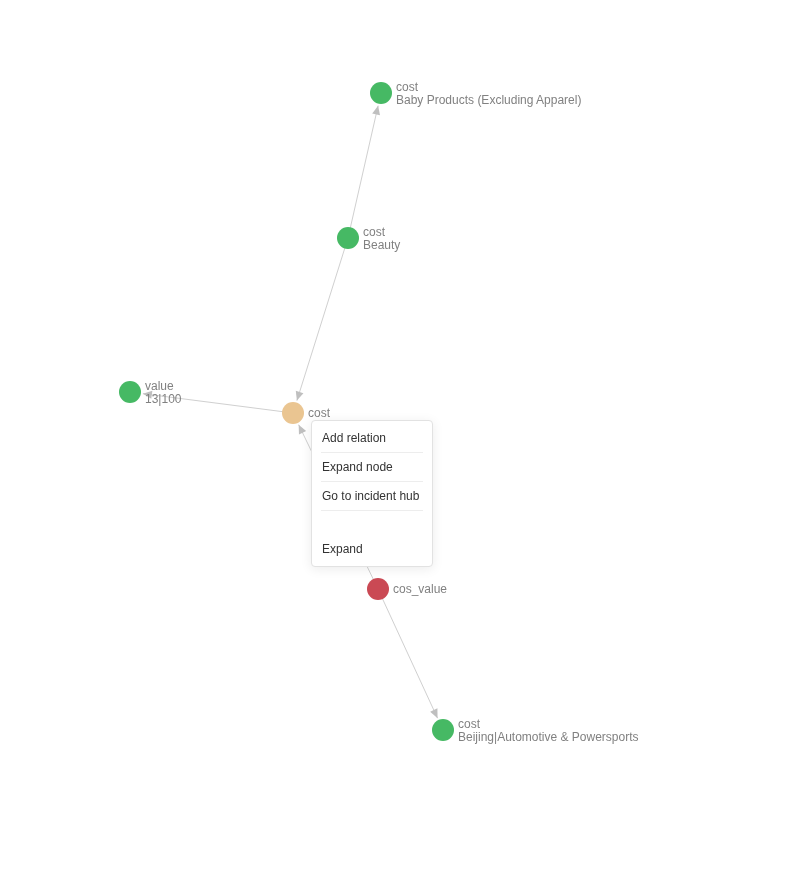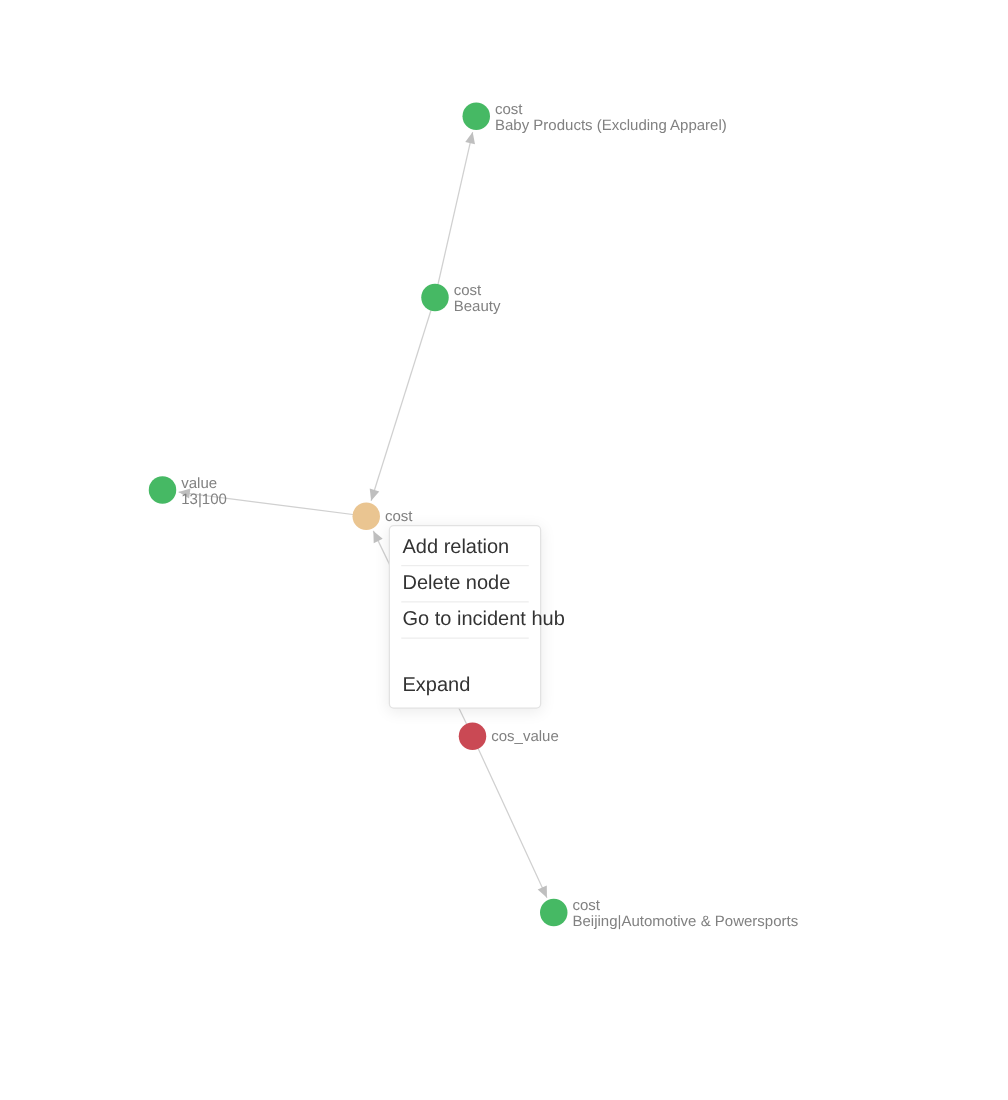--- a/index.html
+++ b/index.html
@@ -29,21 +29,21 @@
     box-sizing: border-box;
     background: #ffffff;
     border: 1px solid #e2e2e2;
     border-radius: 4px;
     box-shadow: 0 2px 12px rgba(0,0,0,0.08);
     padding: 3px 0;
   }
   .menu-item {
     margin: 0 9px;
     padding: 8px 1px;
-    font-size: 16px;
+    font-size: 12px;
     line-height: 12px;
     color: #333333;
     border-bottom: 1px solid #ededed;
     white-space: nowrap;
     cursor: pointer;
   }
   .menu-item:last-child {
     border-bottom: none;
     margin-top: 24px;
   }
@@ -75,17 +75,17 @@
       <circle cx="293" cy="413" r="11" fill="#eac591"></circle>
       <text x="308" y="417" fill="#818181" font-size="12">cost</text>
       <circle cx="378" cy="589" r="11" fill="#ca4954"></circle>
       <text x="393" y="593" fill="#818181" font-size="12">cos_value</text>
       <circle cx="443" cy="730" r="11" fill="#46b964"></circle>
       <text x="458" y="728" fill="#818181" font-size="12">cost</text>
       <text x="458" y="741" fill="#818181" font-size="12">Beijing|Automotive &amp; Powersports</text>
     </svg>
   <div id="context-menu" style="left: 311px; top: 420px; width: 122px;">
       <div class="menu-item">Add relation</div>
-      <div class="menu-item">Delete node</div>
+      <div class="menu-item">Expand node</div>
       <div class="menu-item">Go to incident hub</div>
       <div class="menu-item">Expand</div>
     </div>
 </div>
 
 </body></html>

